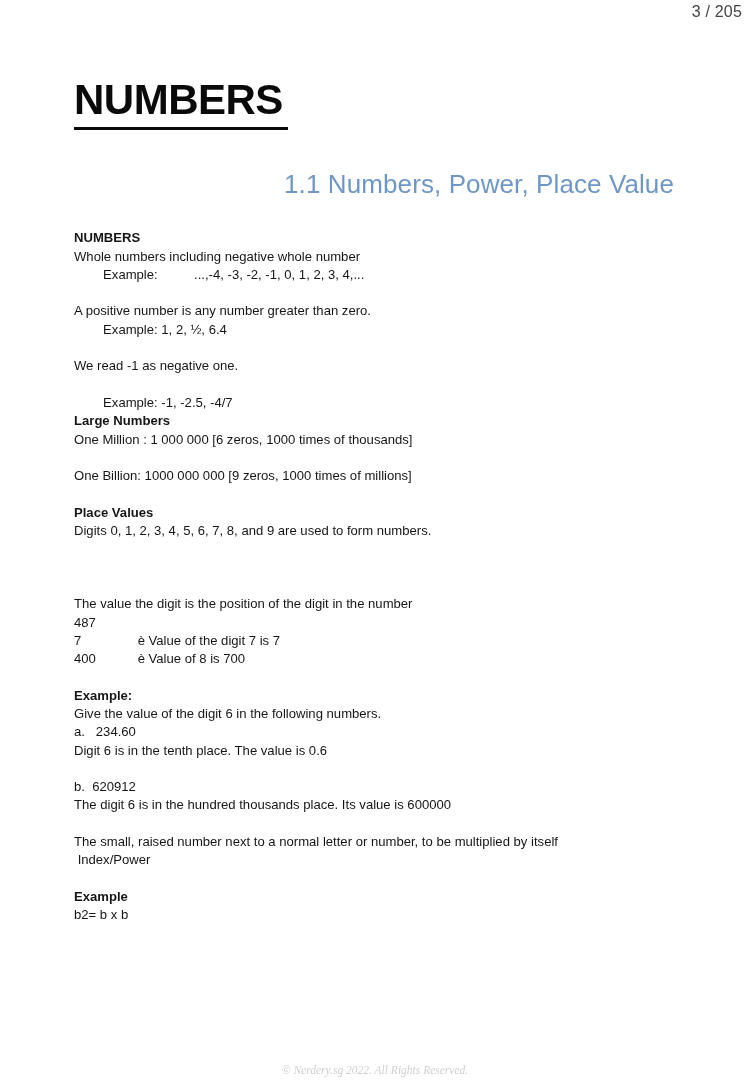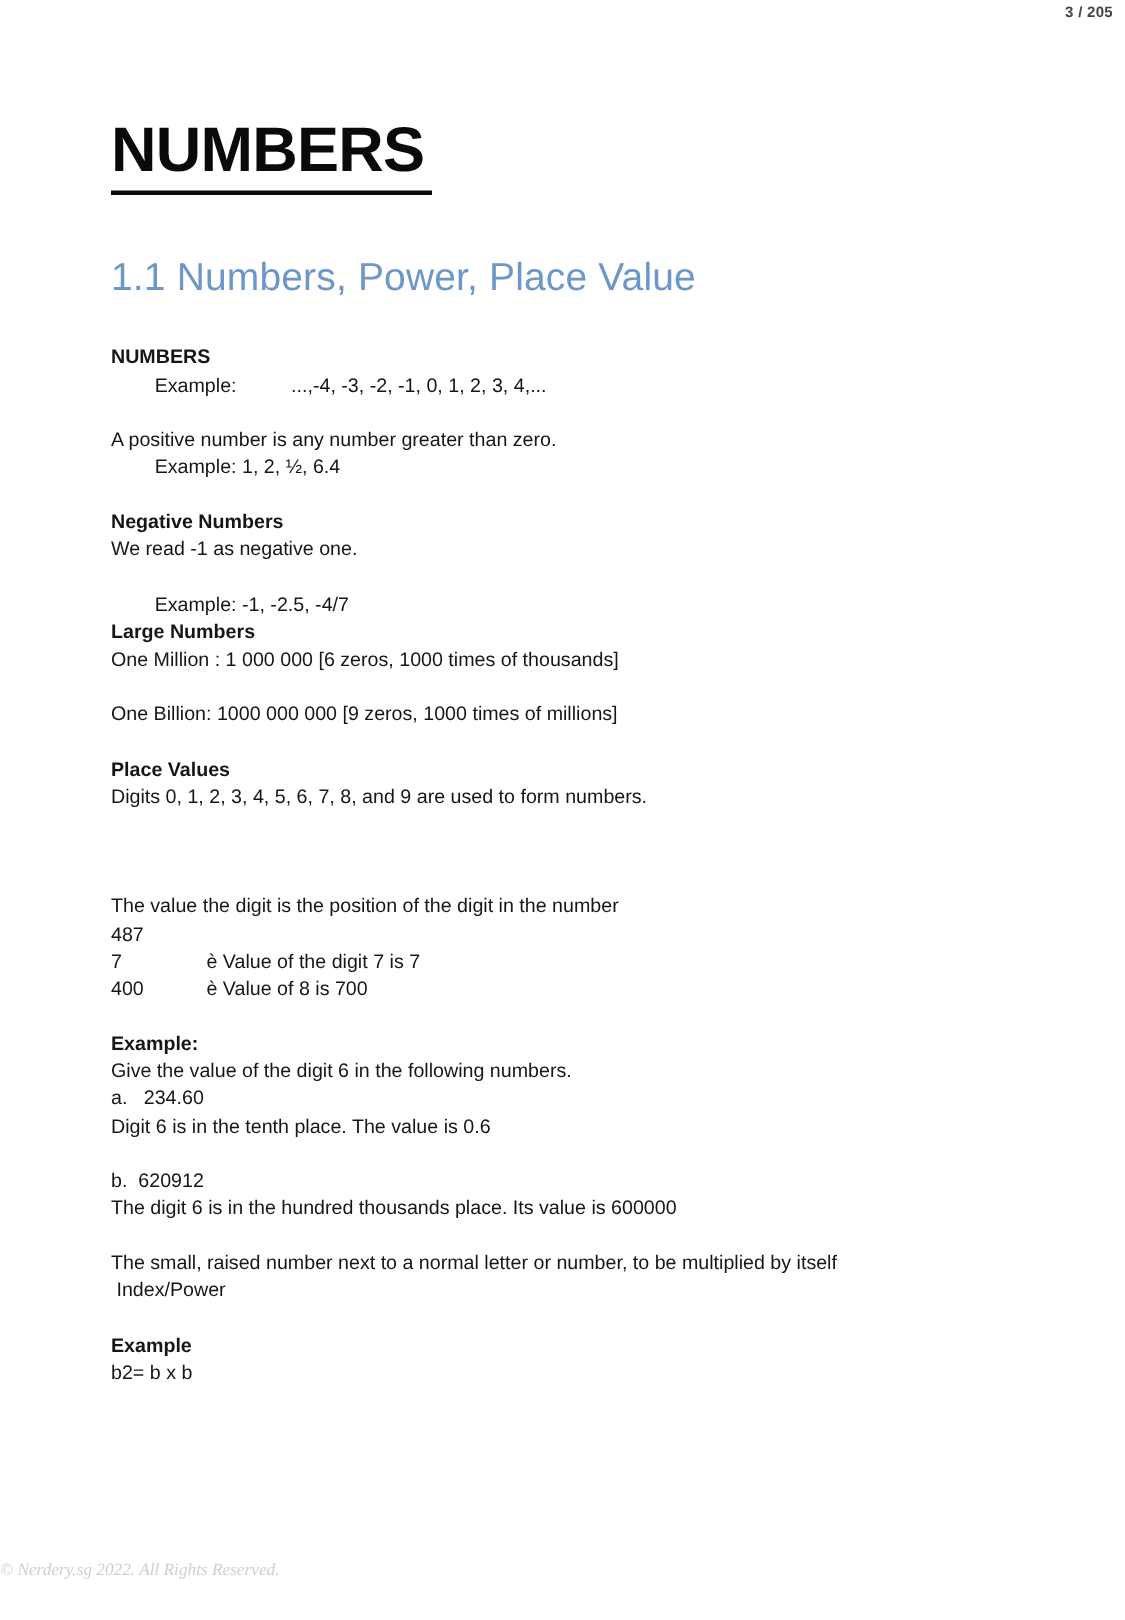--- a/index.html
+++ b/index.html
@@ -14,22 +14,22 @@
     font-family: "Liberation Sans", sans-serif;
     color: #141414;
     overflow: hidden;
   }
 
   
   .page-indicator {
     position: absolute;
     top: 3px;
     right: 8px;
-    font-size: 10px;
-    font-weight: bold;
+    font-size: 16px;
+    font-weight: normal;
     color: #454545;
     letter-spacing: 0.2px;
   }
 
   
   .page-body {
     position: absolute;
     left: 74px;
     top: 0;
     width: 600px;
@@ -59,20 +59,21 @@
 
   
   .section-heading {
     margin: 0;
     padding-top: 47px;
     font-size: 26px;
     font-weight: normal;
     color: #6e97c9;
     line-height: 1.2;
     letter-spacing: 0.1px;
+    text-align: right;
   }
 
   
   .content {
     padding-top: 29px;
     font-size: 13.1px;
     line-height: 18.3px;
     color: #161616;
   }
   .ln {
@@ -93,51 +94,52 @@
   .place-row .num {
     display: inline-block;
     width: 60px;
   }
 
   
   .footer {
     position: absolute;
     left: 0;
     right: 0;
-    bottom: 27px;
+    bottom: 4px;
+    text-align: center;
     font-size: 11.5px;
     color: #cfcfcf;
     font-family: "Liberation Serif", serif;
     font-style: italic;
   }
 </style>
 </head>
 <body>
 
 <div class="page-indicator">3 / 205</div>
 
 <div class="page-body">
 
   <h1 class="doc-title"><span>NUMBERS</span><span class="title-rule"></span></h1>
 
   <h2 class="section-heading">1.1 Numbers, Power, Place Value</h2>
 
   <div class="content">
 
     <div class="ln b">NUMBERS</div>
+    <div class="ln">Whole numbers including negative whole number</div>
     <div class="ln">        Example:          ...,-4, -3, -2, -1, 0, 1, 2, 3, 4,...</div>
 
     <div class="ln blank"></div>
 
     <div class="ln">A positive number is any number greater than zero.</div>
     <div class="ln">        Example: 1, 2, ½, 6.4</div>
 
     <div class="ln blank"></div>
 
-    <div class="ln b">Negative Numbers</div>
     <div class="ln">We read -1 as negative one.</div>
 
     <div class="ln blank"></div>
 
     <div class="ln">        Example: -1, -2.5, -4/7</div>
 
     <div class="ln b">Large Numbers</div>
     <div class="ln">One Million : 1 000 000 [6 zeros, 1000 times of thousands]</div>
 
     <div class="ln blank"></div>

